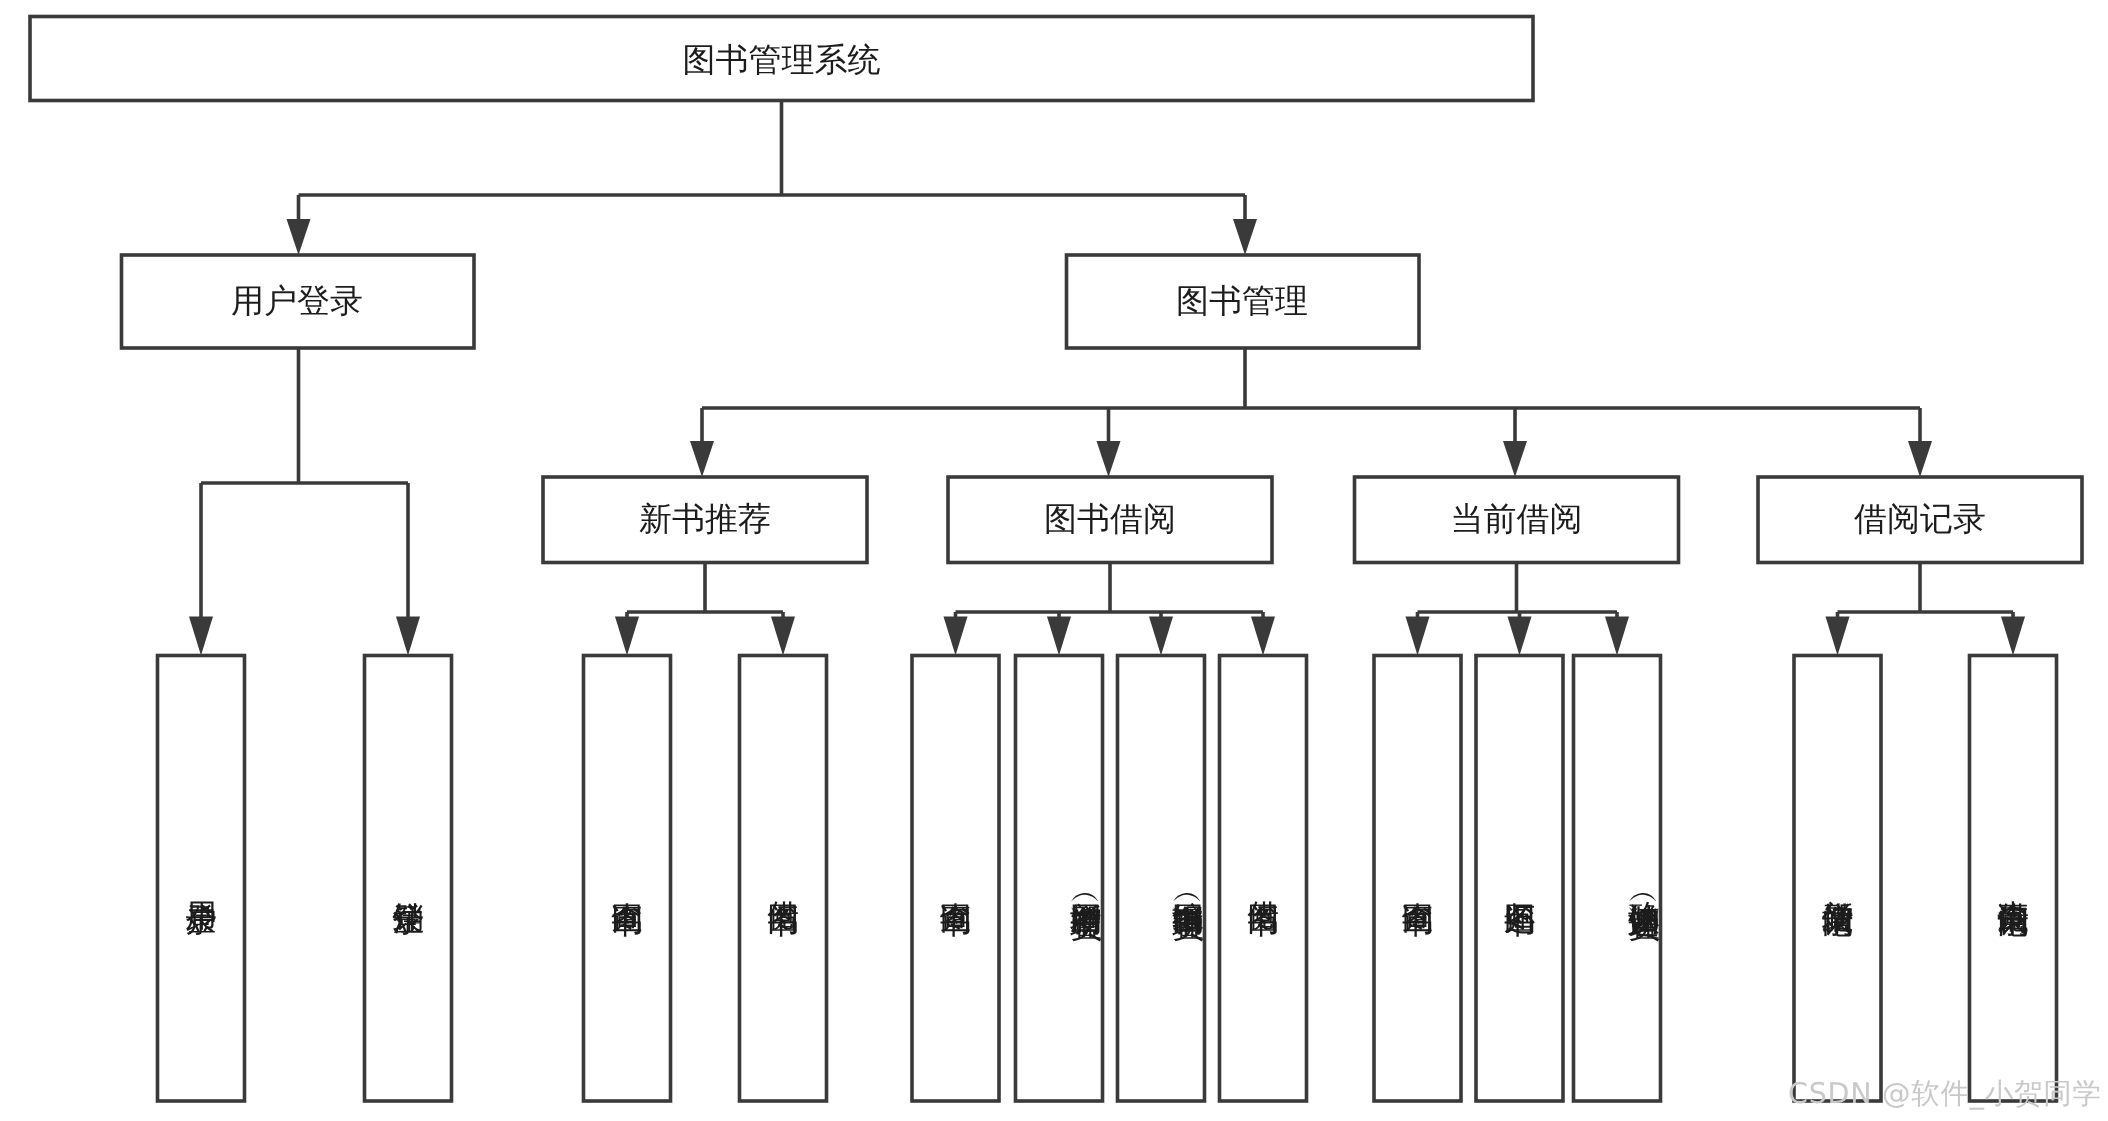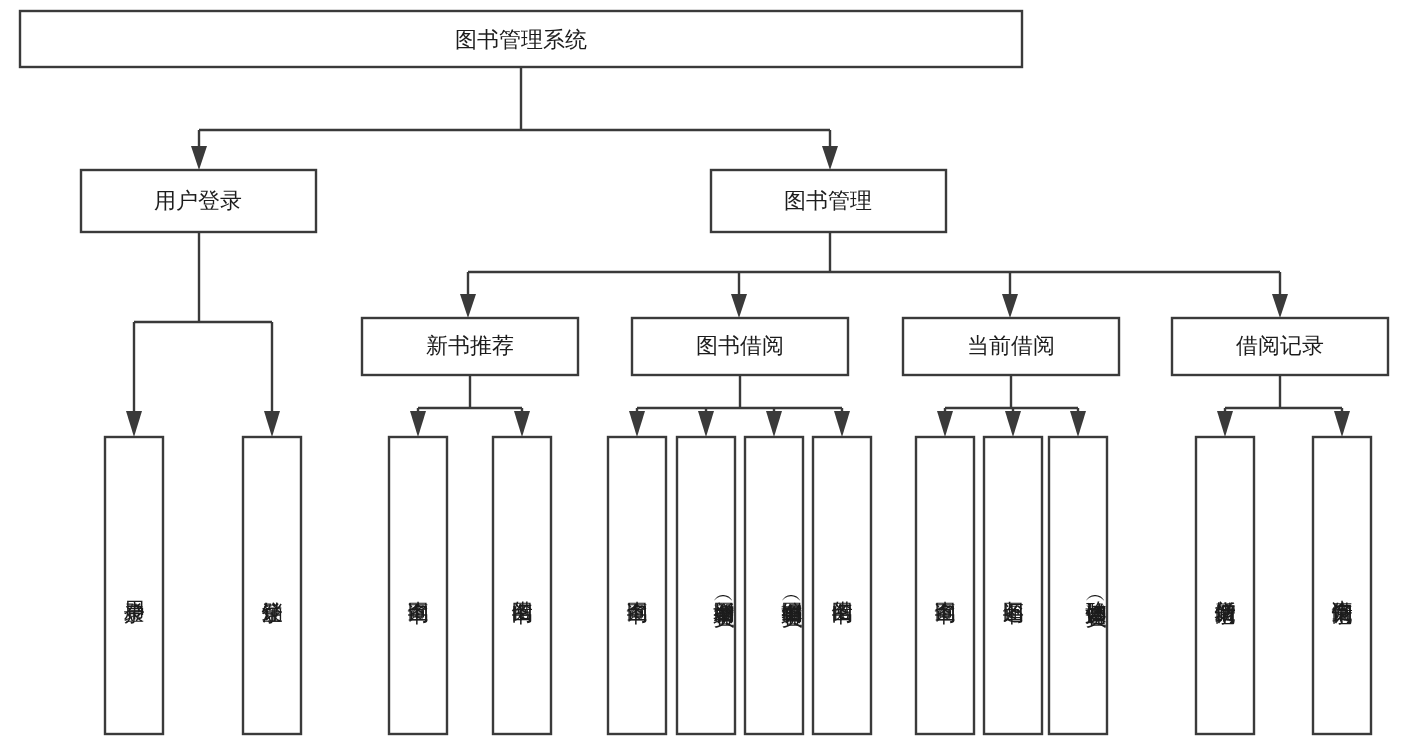--- a/index.html
+++ b/index.html
@@ -214,14 +214,15 @@
   <div class="leaf-label" style="left:745px; top:440px; width:58px; height:297px; display:flex; align-items:flex-start; justify-content:center;">编辑图书（管理员）</div>
   <div class="leaf-label" style="left:813px; top:437px; width:58px; height:297px; display:flex; align-items:center; justify-content:center;">借阅图书</div>
 
   <div class="leaf-label" style="left:916px; top:437px; width:58px; height:297px; display:flex; align-items:center; justify-content:center;">查询图书</div>
   <div class="leaf-label" style="left:984px; top:437px; width:58px; height:297px; display:flex; align-items:center; justify-content:center;">归还图书</div>
   <div class="leaf-label" style="left:1049px; top:440px; width:58px; height:297px; display:flex; align-items:flex-start; justify-content:center;">确认归还（管理员）</div>
 
   <div class="leaf-label" style="left:1196px; top:437px; width:58px; height:297px; display:flex; align-items:center; justify-content:center;">新增借阅记录</div>
   <div class="leaf-label" style="left:1313px; top:437px; width:58px; height:297px; display:flex; align-items:center; justify-content:center;">查询借阅记录</div>
 
+  <div class="watermark" style="left:1192px; top:716px;">CSDN @软件_小贺同学</div>
 
 </div>
 
 </body></html>

